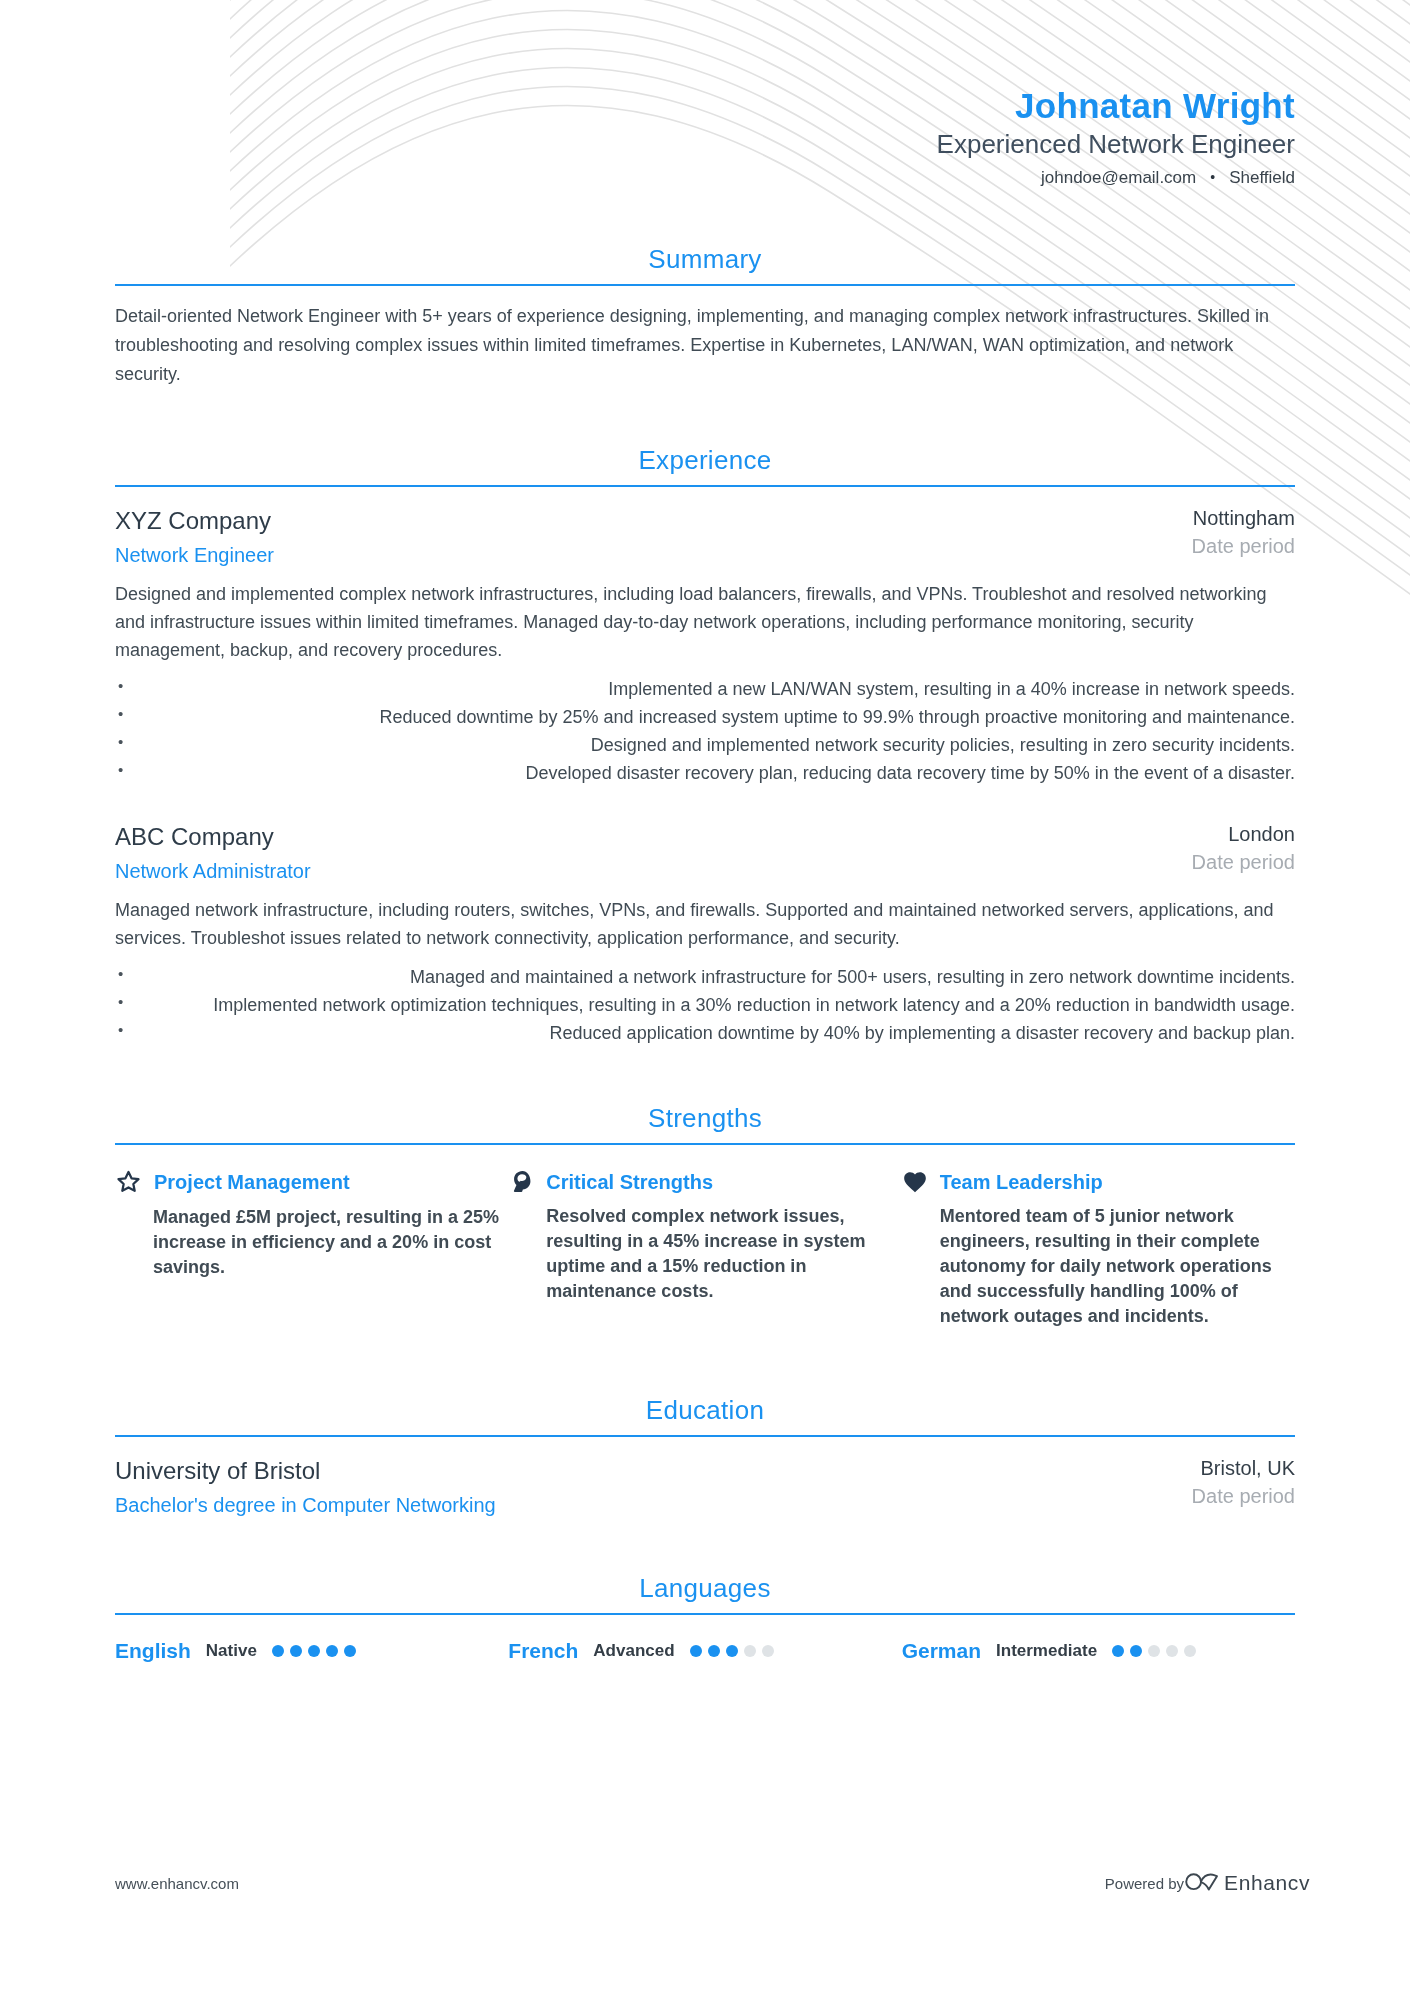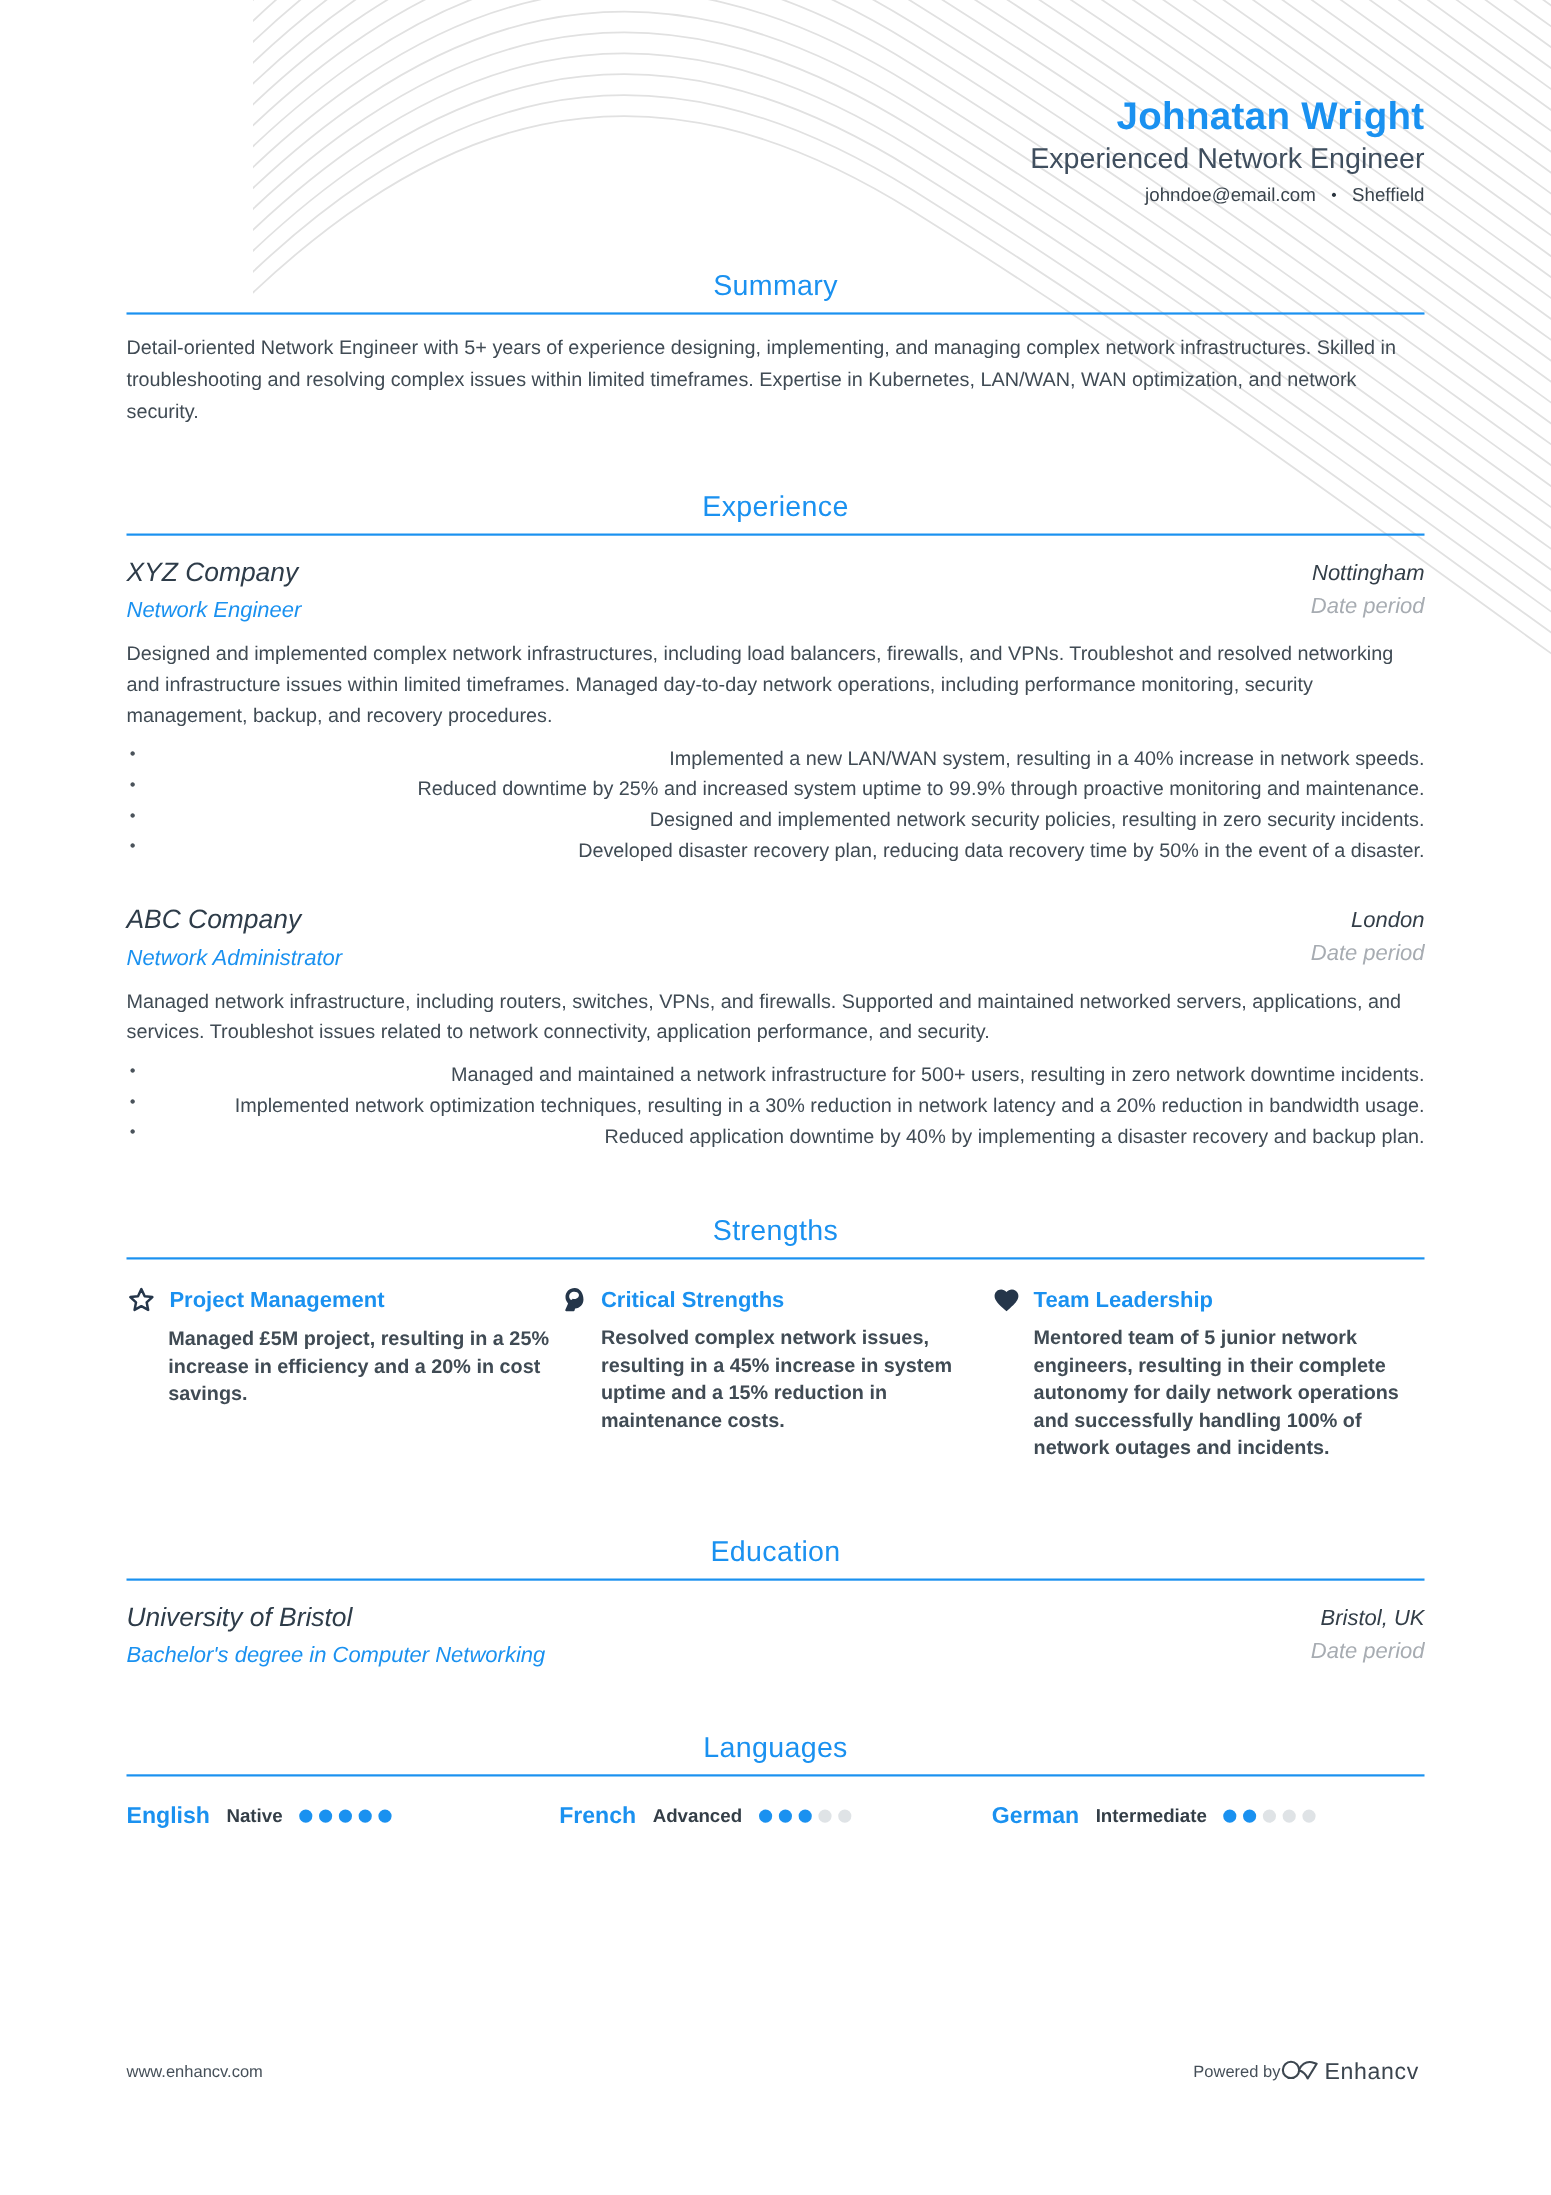--- a/index.html
+++ b/index.html
@@ -24,21 +24,21 @@
   .section { margin-top:56px; }
   .section.edu { margin-top:66px; }
   .section-title { margin:0; text-align:center; color:#1a91f0; font-size:26px; font-weight:400; letter-spacing:.3px; }
   .rule { border:none; border-top:2px solid #1a91f0; margin:9px 0 0 0; }
 
   .summary-text { margin:16px 0 0 0; font-size:18px; line-height:29px; color:#404b54; }
 
   
   .entry { margin-top:20px; }
   .entry + .entry { margin-top:36px; }
-  .row { display:flex; justify-content:space-between; align-items:center;font-style:italic; }
+  .row { display:flex; justify-content:space-between; align-items:flex-start; }
   .company { font-size:24px; color:#2e3c49; font-weight:500; }
   .loc { font-size:20px; color:#333e48; }
   .role { font-size:20px; color:#1a91f0; margin-top:9px; }
   .dateperiod { font-size:20px; color:#a7acb2; }
   .desc { margin:13px 0 0 0; font-size:18px; line-height:28px; color:#404b54; }
   ul.bullets { list-style:none; margin:11px 0 0 0; padding:0; font-size:18px; line-height:28px; }
   ul.bullets li { position:relative; padding-left:18px;text-align:right; }
   ul.bullets li::before { content:"•"; position:absolute; left:3px; top:-3px; font-size:15px; color:#4a535b; }
 
   
@@ -49,21 +49,21 @@
   .sicon { flex:0 0 auto; display:inline-flex; }
 
   .lang { display:flex; align-items:center; gap:15px; }
   .lang-name { font-size:21px; color:#1a91f0; }
   .lang-level { font-size:17px; color:#343e47; }
   .dots { display:inline-flex; gap:6px; align-items:center; }
   .dot { width:12px; height:12px; border-radius:50%; background:#dfe3e6; }
   .dot.filled { background:#1a91f0; }
 
   
-  .footer { position:absolute; left:115px; right:120px; top:1868px; display:flex; justify-content:space-between; align-items:center; }
+  .footer { position:absolute; left:115px; right:100px; top:1868px; display:flex; justify-content:space-between; align-items:center; }
   .site { font-size:15px; color:#454f58; text-decoration:none; }
   .powered { display:flex; align-items:center; gap:0; }
   .powered-label { font-size:15px; color:#454f58; }
   .brand-name { font-size:21px; color:#3b454e; letter-spacing:.6px; }
 </style>
 </head>
 <body>
 
 <div class="page">
 

